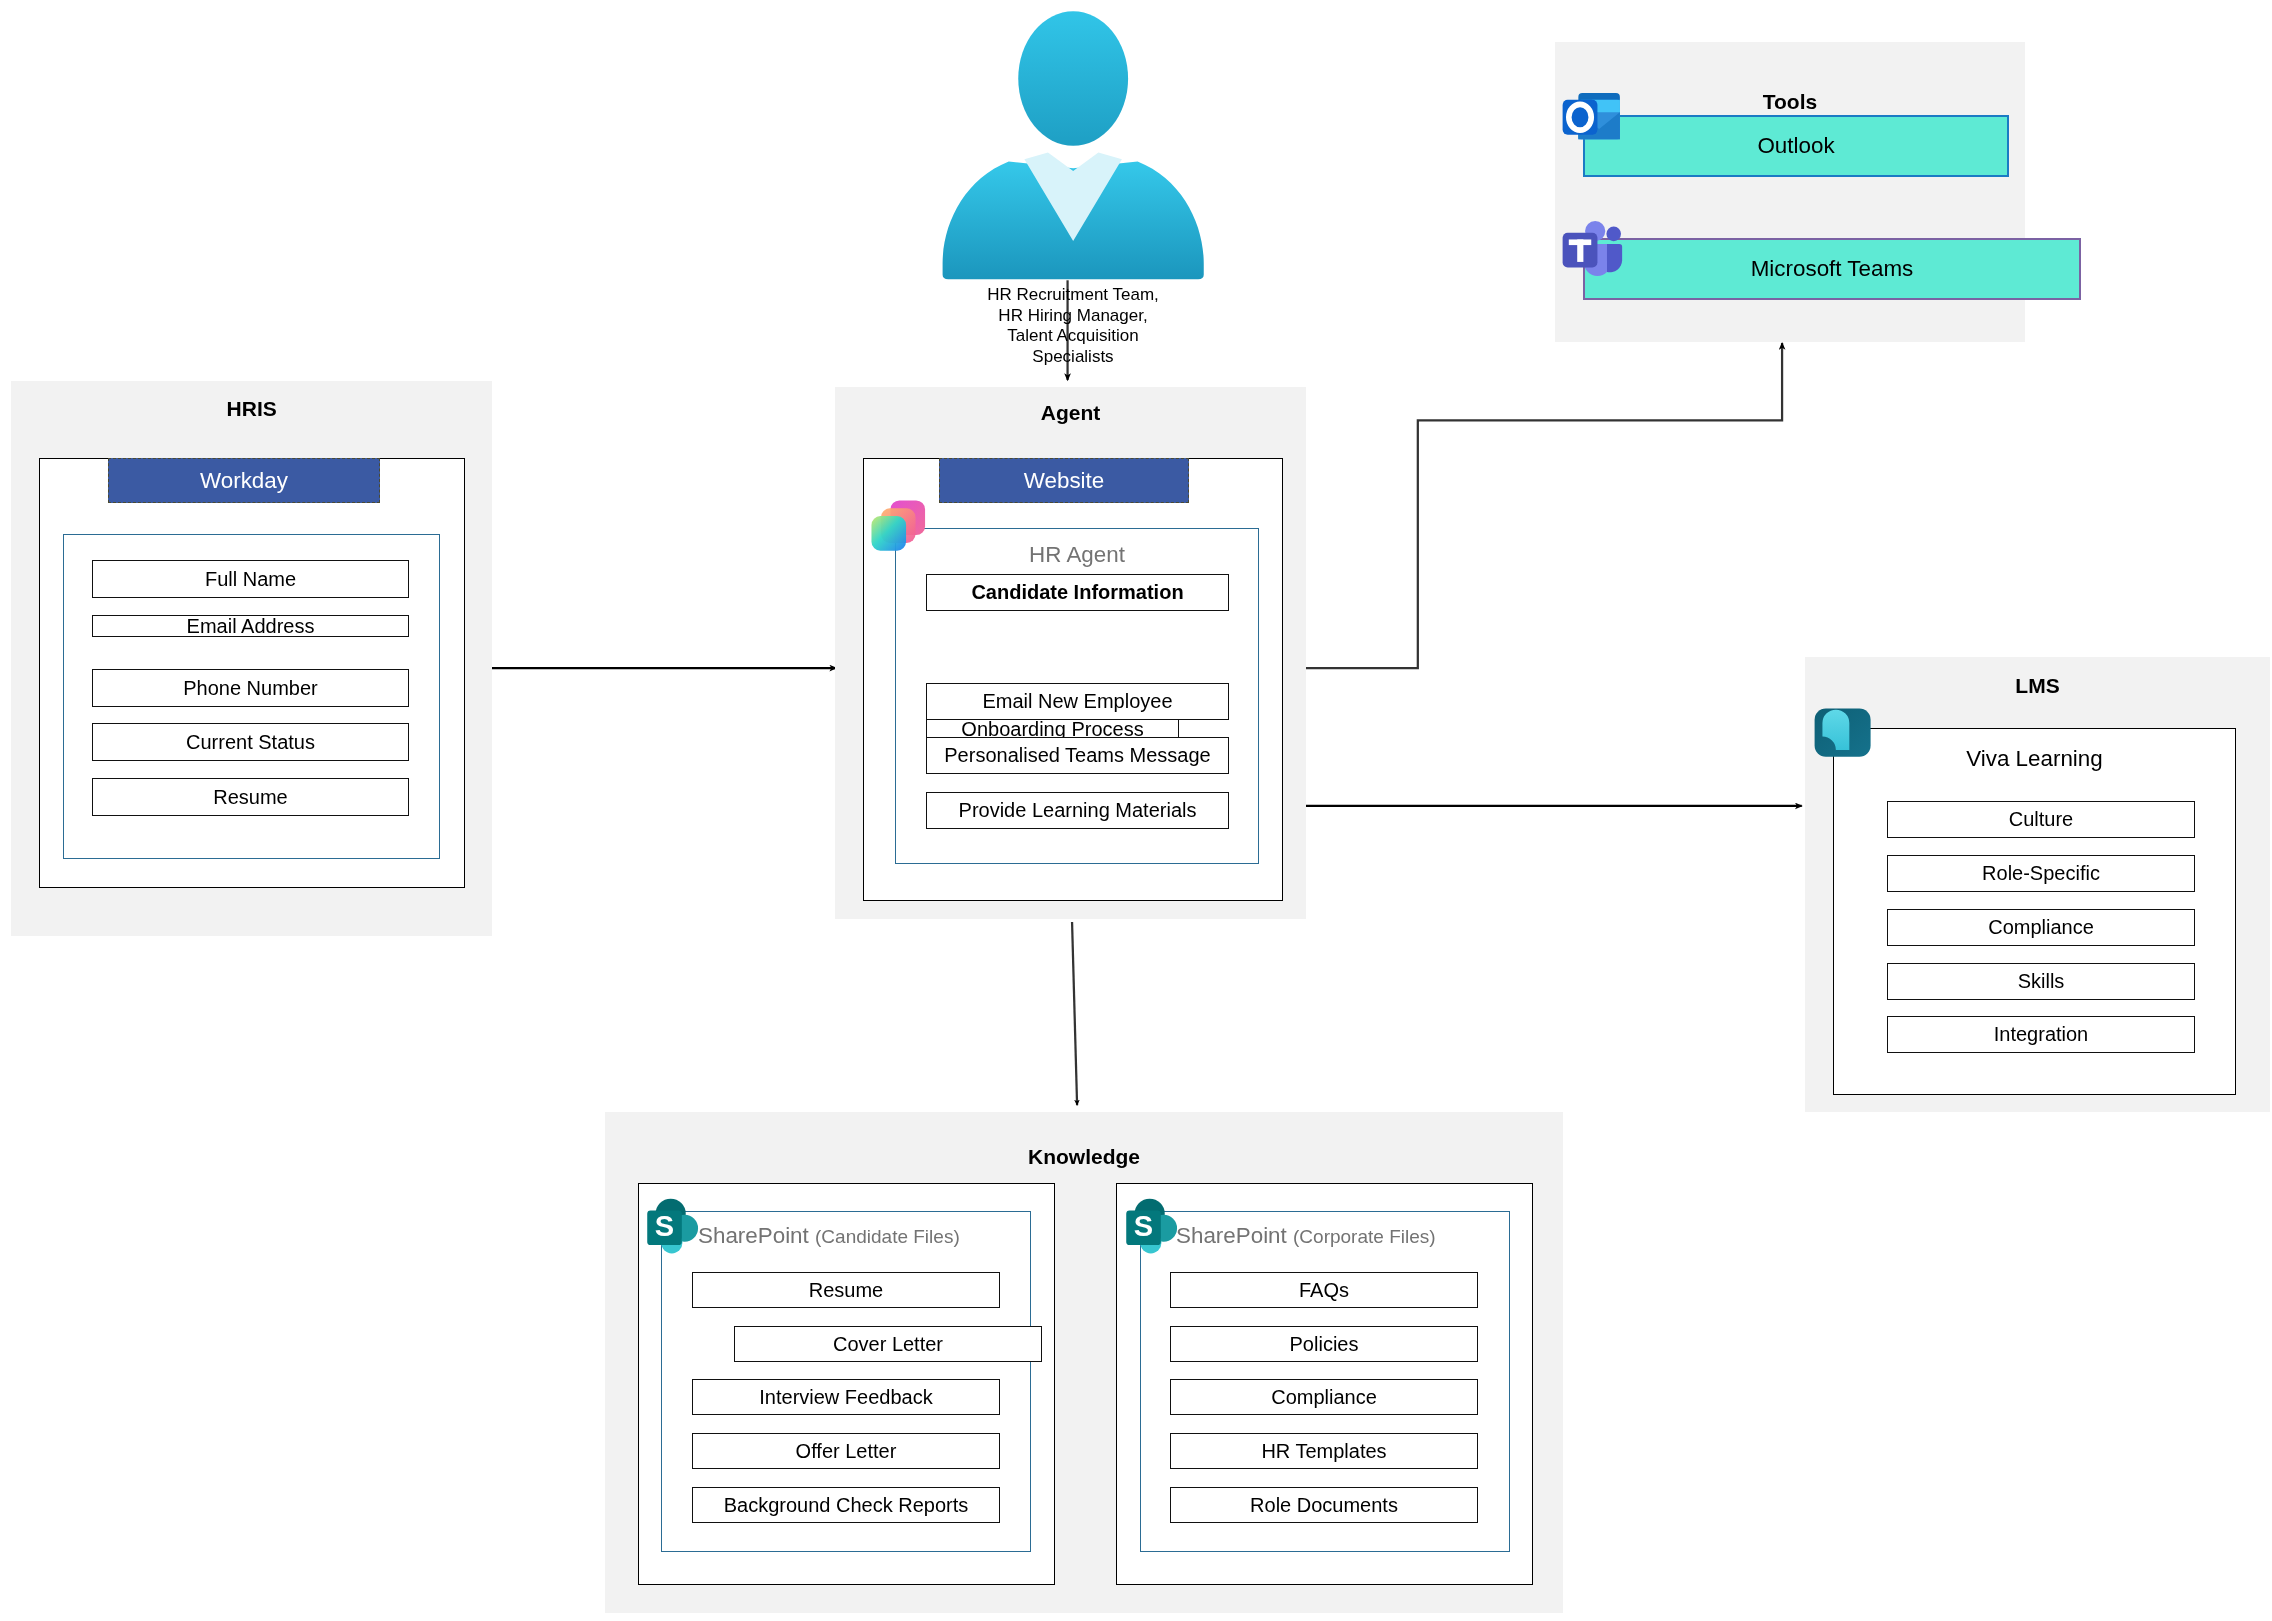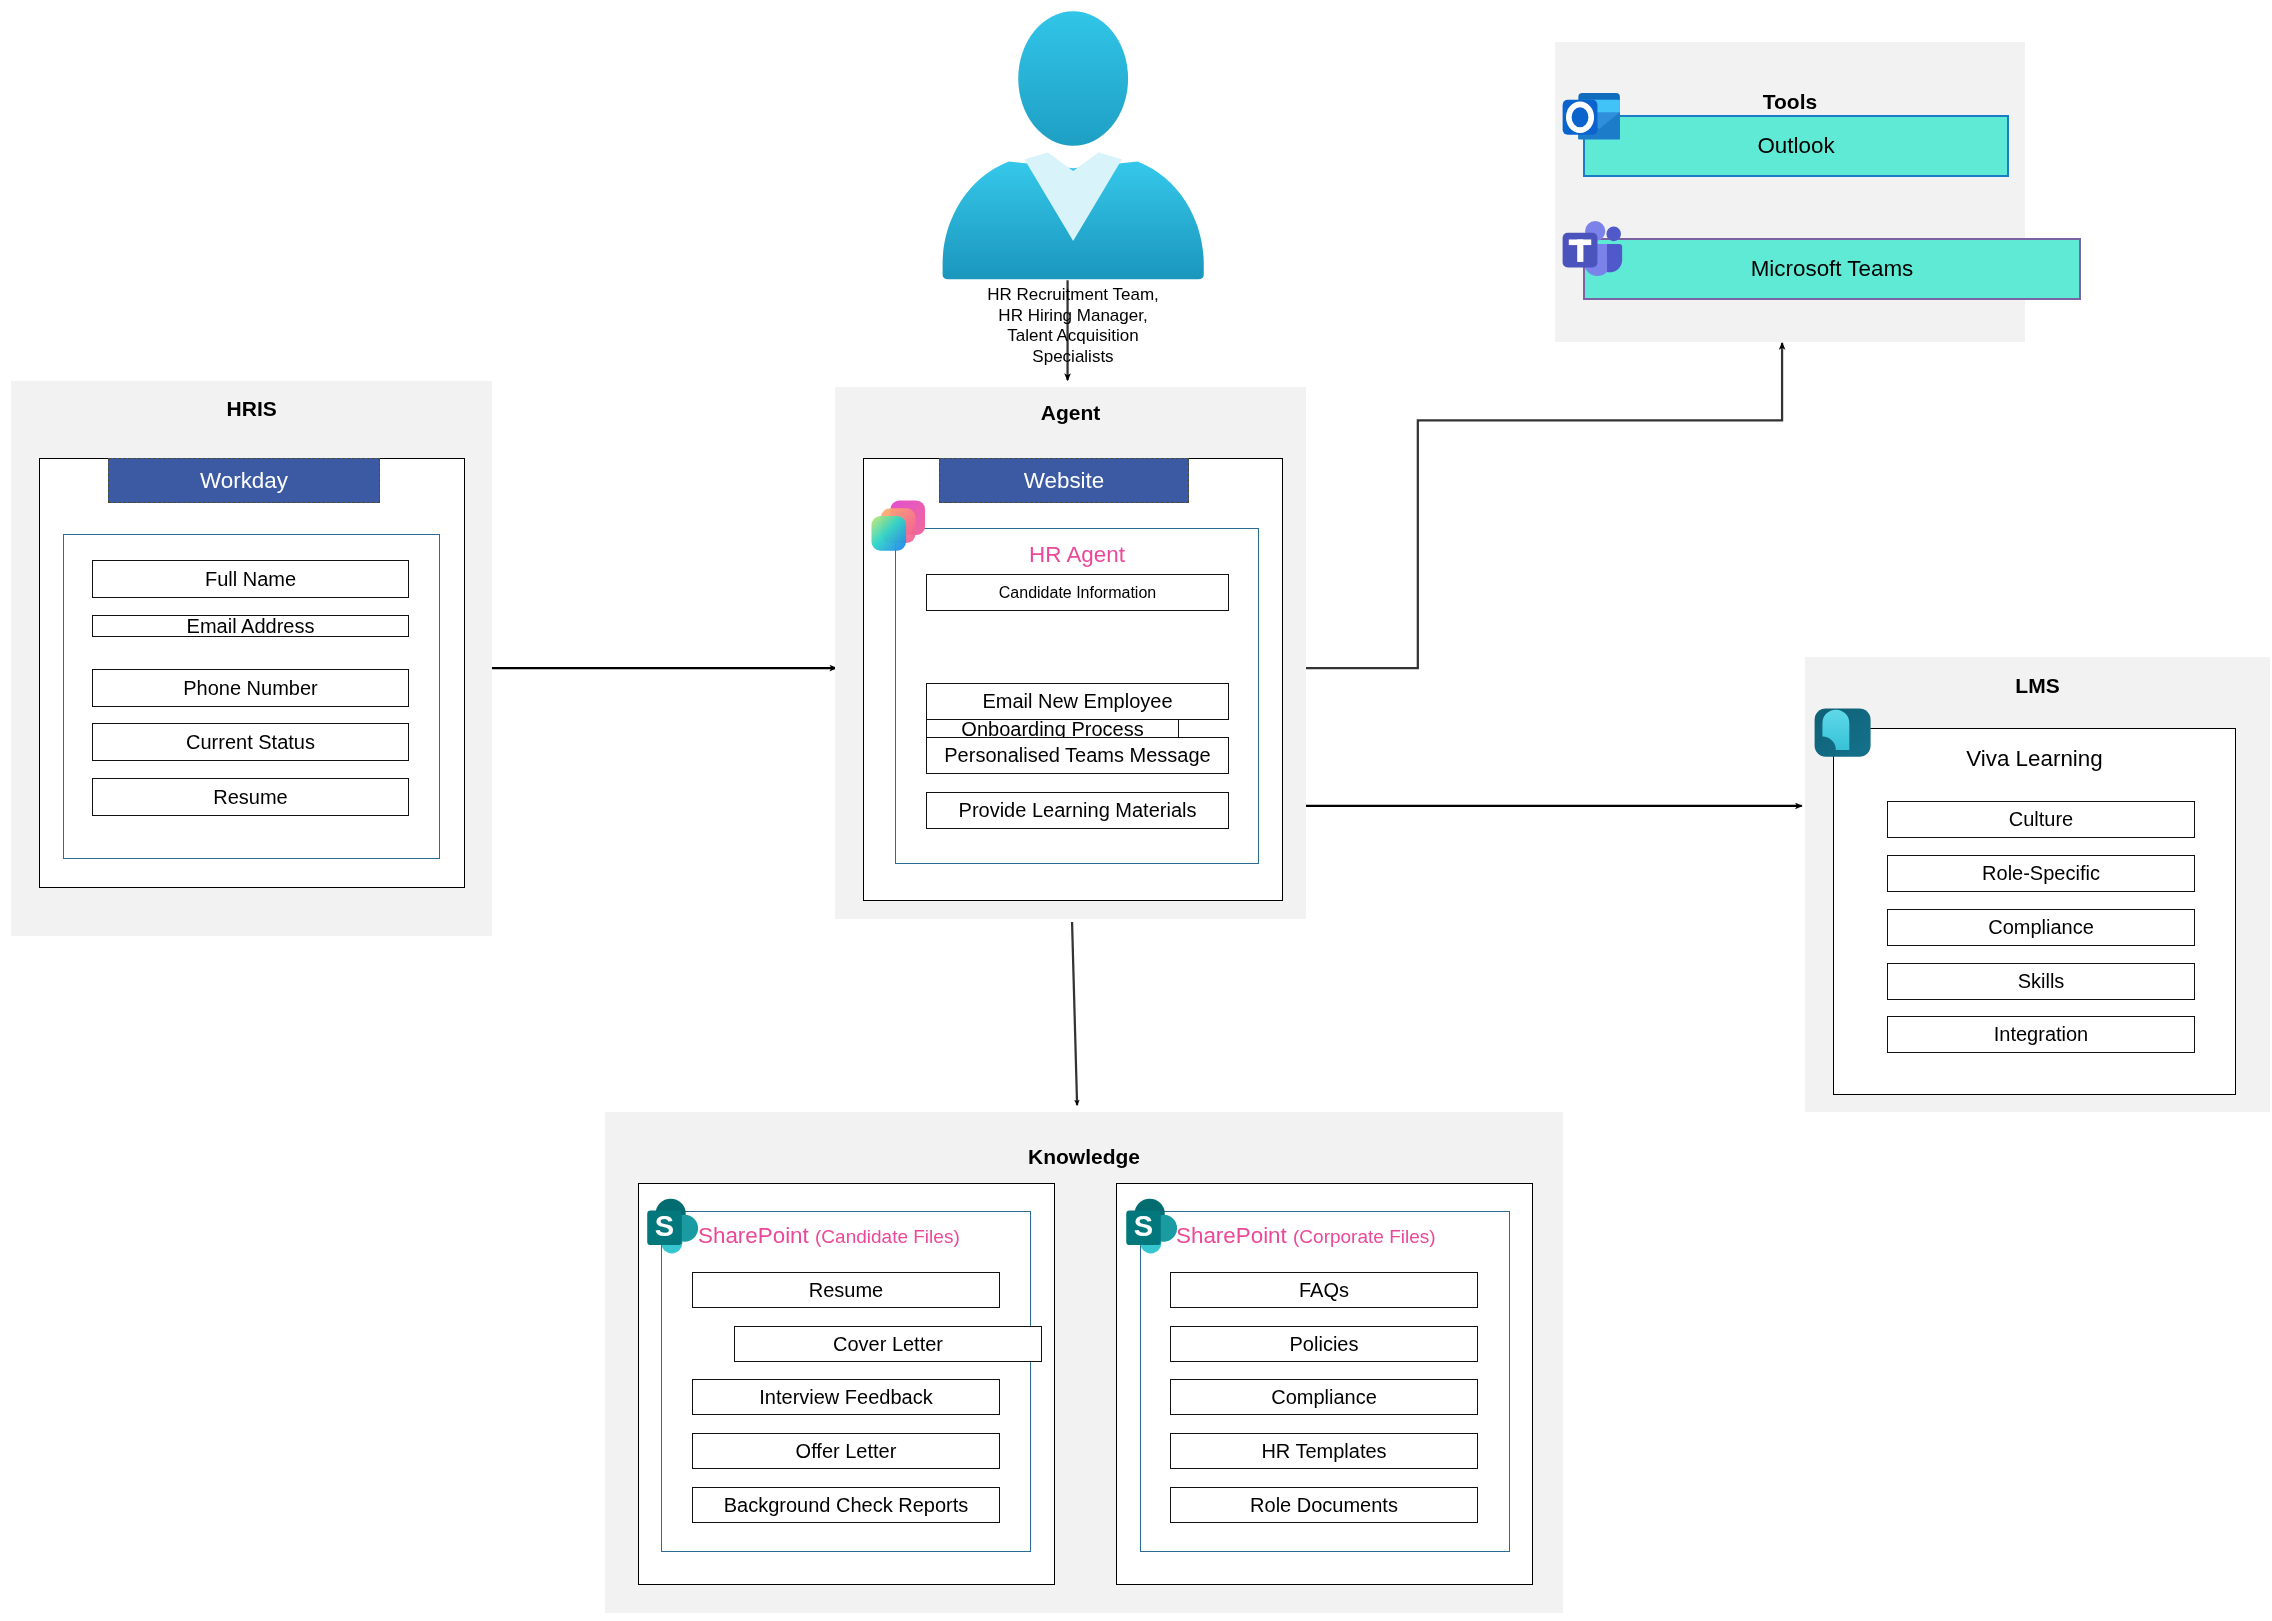--- a/index.html
+++ b/index.html
@@ -5,21 +5,21 @@
   html,body{margin:0;padding:0;background:#fff;}
   body{width:2273px;height:1622px;position:relative;overflow:hidden;
        font-family:"Liberation Sans",sans-serif;color:#000;}
   .panel{position:absolute;background:#f2f2f2;box-sizing:border-box;}
   .panel-title{position:absolute;left:0;right:0;text-align:center;font-weight:bold;}
   .card{position:absolute;background:#fff;border:1.7px solid #000;box-sizing:border-box;}
   .banner{position:absolute;background:#3b5aa3;color:#fff;text-align:center;
           border:1.7px dashed #4a4a32;box-sizing:border-box;display:flex;
           align-items:center;justify-content:center;}
   .innerbox{position:absolute;border:1.7px solid #2b6c94;background:transparent;box-sizing:border-box;}
-  .inner-title{position:absolute;left:0;right:0;text-align:center;color:#ec4899;}
+  .inner-title{position:absolute;left:0;right:0;text-align:center;color:#737373;}
   .item{position:absolute;background:#fff;border:1.7px solid #111;box-sizing:border-box;
         display:flex;align-items:center;justify-content:center;text-align:center;}
   .toolbox{position:absolute;background:#5eead4;box-sizing:border-box;
            display:flex;align-items:center;justify-content:center;}
   .icon{position:absolute;}
   svg.wires{position:absolute;left:0;top:0;width:2273px;height:1622px;pointer-events:none;}
   .persona-label{position:absolute;text-align:center;line-height:1.22;}
 </style>
 </head>
 <body>
@@ -151,21 +151,21 @@
 <div class="innerbox" style="left:895px;top:528px;width:364px;height:336px;"></div>
 <div class="inner-title" style="left:895px;top:542px;width:364px;font-size:22.4px;">
   <span>HR Agent</span>
 </div>
 <svg class="icon" style="left:867px;top:496px;" width="67" height="67" viewBox="0 0 120 120">
   <rect x="42" y="8" width="62" height="62" rx="16" fill="url(#cpA)"></rect>
   <rect x="25" y="22" width="62" height="62" rx="16" fill="url(#cpB)" opacity="0.92"></rect>
   <rect x="8" y="36" width="62" height="62" rx="16" fill="url(#cpC)" opacity="0.95"></rect>
 </svg>
 <div class="item" style="left:926px;top:574px;width:303px;height:37px;">
-  <span style="font-size:16px;">Candidate Information</span>
+  <span style="font-size:20px;font-weight:bold;">Candidate Information</span>
   </div>
 <div class="item" style="left:926px;top:663px;width:253px;height:37px;margin-top:48px;">
   <span style="font-size:20px;">Onboarding Process</span>
   </div>
 <div class="item" style="left:926px;top:683px;width:303px;height:37px;">
   <span style="font-size:20px;">Email New Employee</span>
   </div>
 <div class="item" style="left:926px;top:737px;width:303px;height:37px;">
   <span style="font-size:20px;">Personalised Teams Message</span>
   </div>

